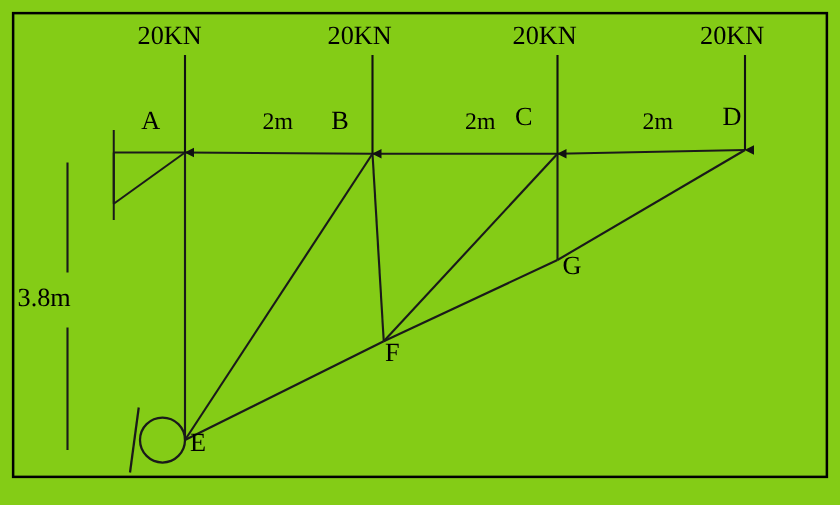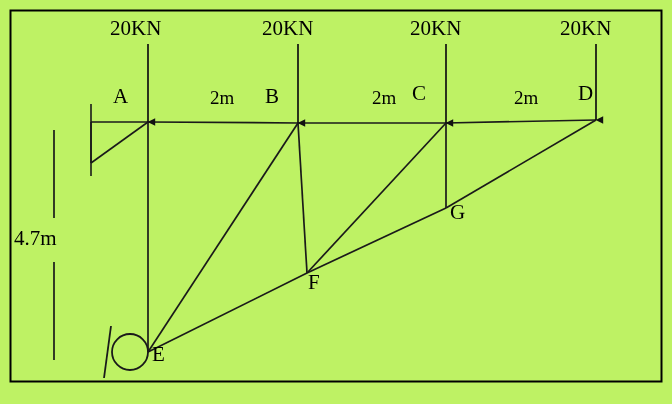--- a/index.html
+++ b/index.html
@@ -10,21 +10,21 @@
   body {
     width: 672px;
     height: 404px;
     font-family: "Liberation Serif", "DejaVu Serif", serif;
     overflow: hidden;
   }
   #figure-root {
     position: relative;
     width: 672px;
     height: 404px;
-    background: #bef264;
+    background: #84cc16;
   }
   #truss-svg {
     position: absolute;
     left: 0;
     top: 0;
     width: 672px;
     height: 404px;
     display: block;
   }
   .txt {
@@ -107,21 +107,21 @@
 
   <div class="txt load-label" style="left:110px; top:18px;">20KN</div>
   <div class="txt load-label" style="left:262px; top:18px;">20KN</div>
   <div class="txt load-label" style="left:410px; top:18px;">20KN</div>
   <div class="txt load-label" style="left:560px; top:18px;">20KN</div>
 
   <div class="txt span-label" style="left:178px; top:88px;">2m</div>
   <div class="txt span-label" style="left:340px; top:88px;">2m</div>
   <div class="txt span-label" style="left:482px; top:88px;">2m</div>
 
-  <div class="txt height-label" style="left:14px; top:228px;">4.7m</div>
+  <div class="txt height-label" style="left:14px; top:228px;">3.8m</div>
 
   <div class="txt node-label" style="left:113px; top:86px;">A</div>
   <div class="txt node-label" style="left:265px; top:86px;">B</div>
   <div class="txt node-label" style="left:412px; top:83px;">C</div>
   <div class="txt node-label" style="left:578px; top:83px;">D</div>
   <div class="txt node-label" style="left:152px; top:344px;">E</div>
   <div class="txt node-label" style="left:308px; top:272px;">F</div>
   <div class="txt node-label" style="left:450px; top:202px;">G</div>
 
 </div>

